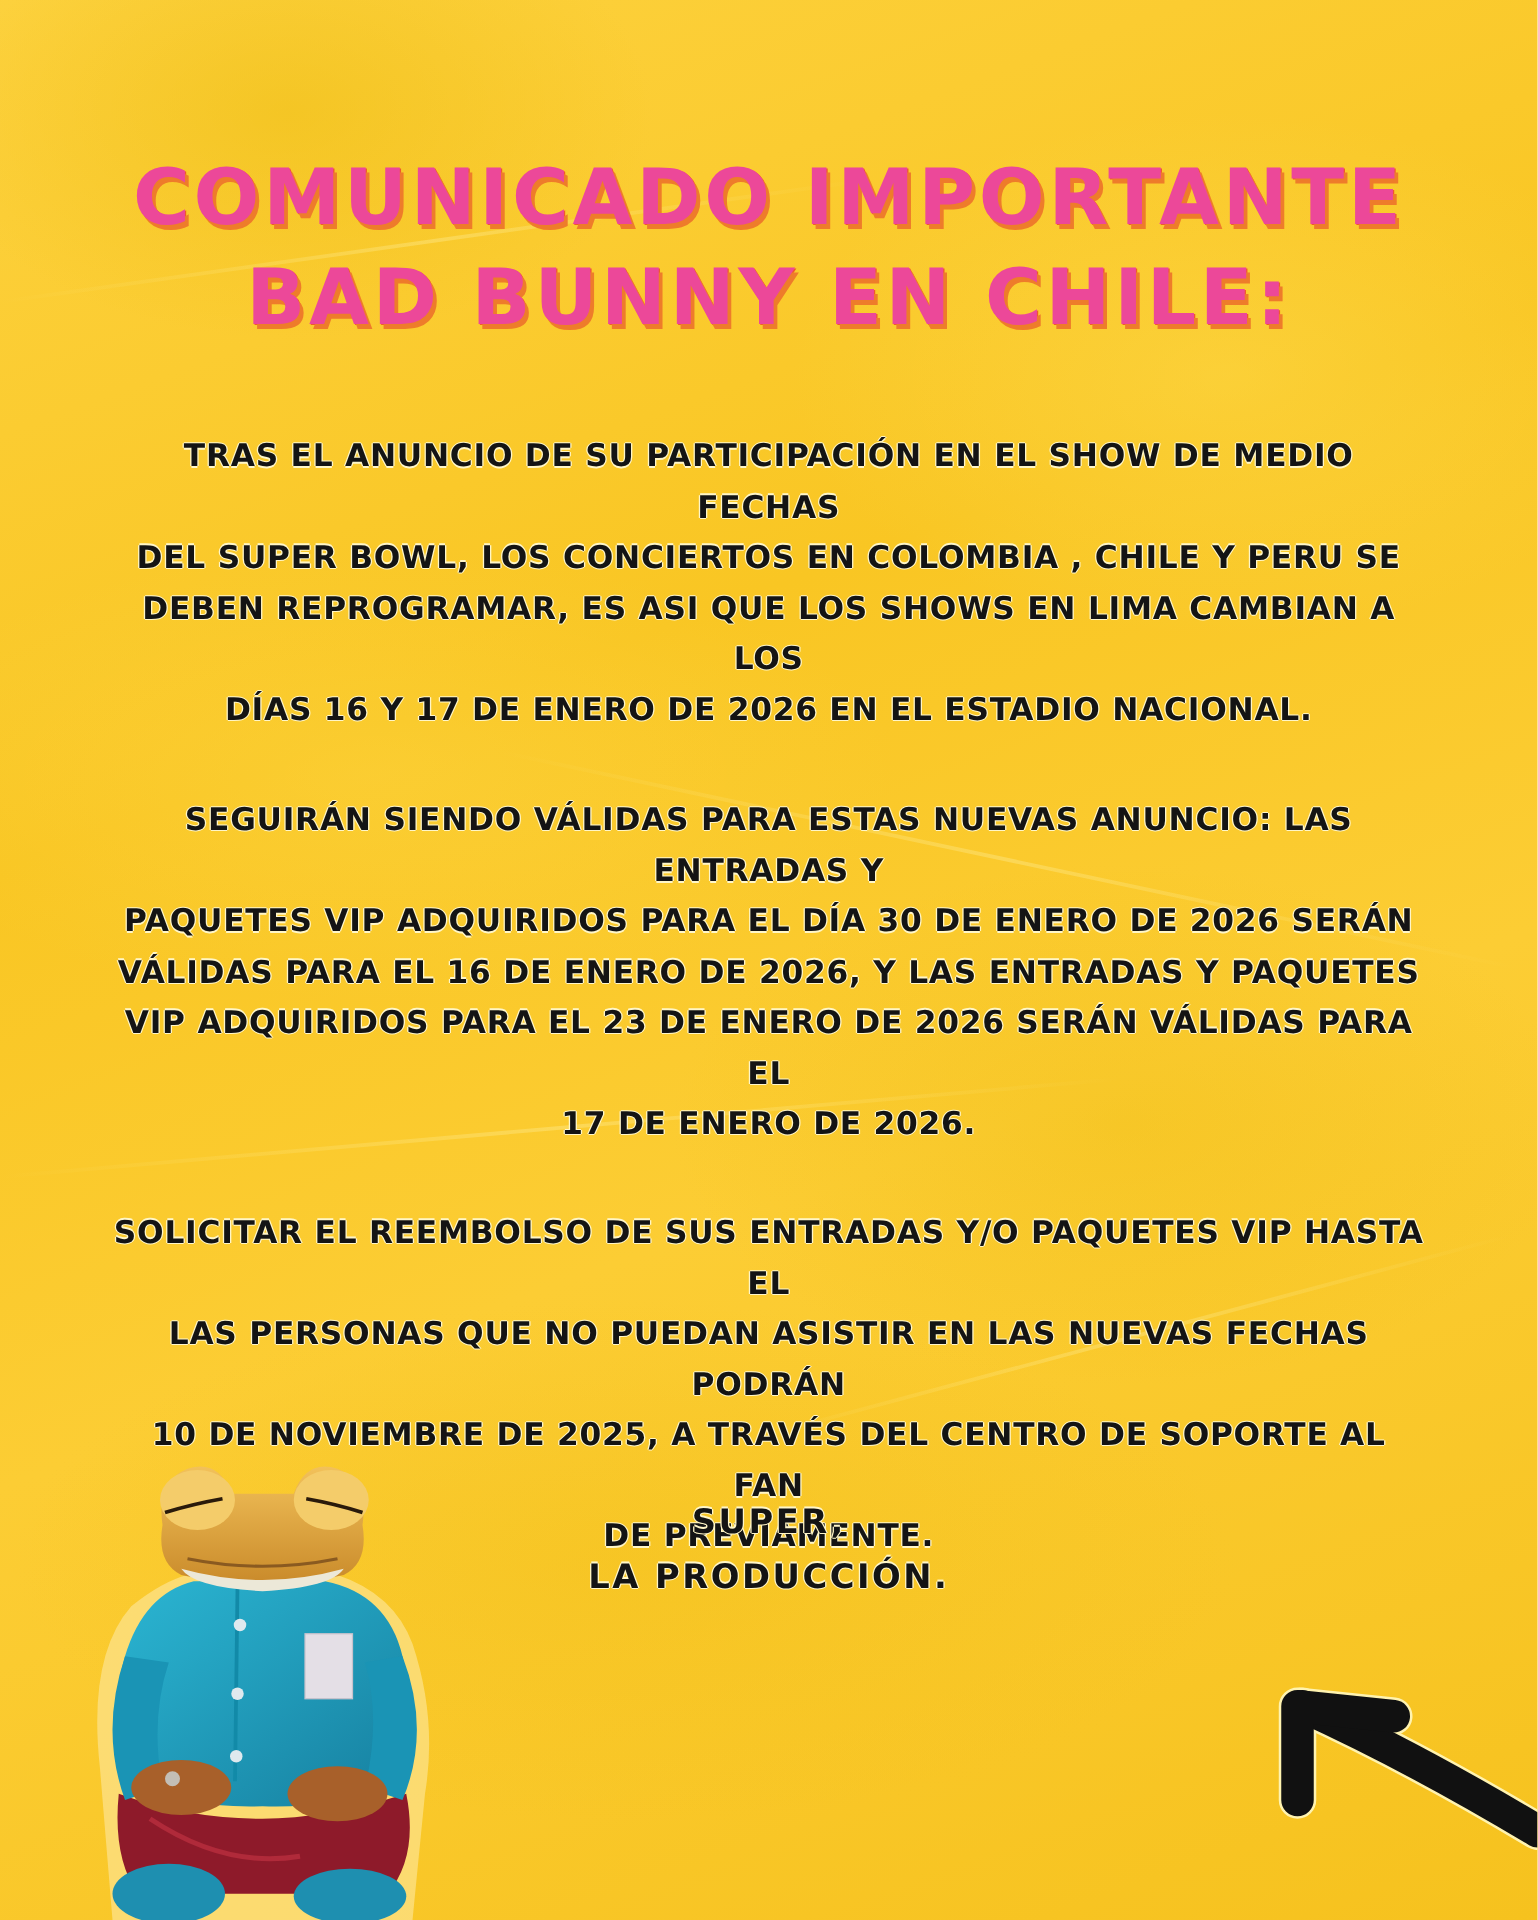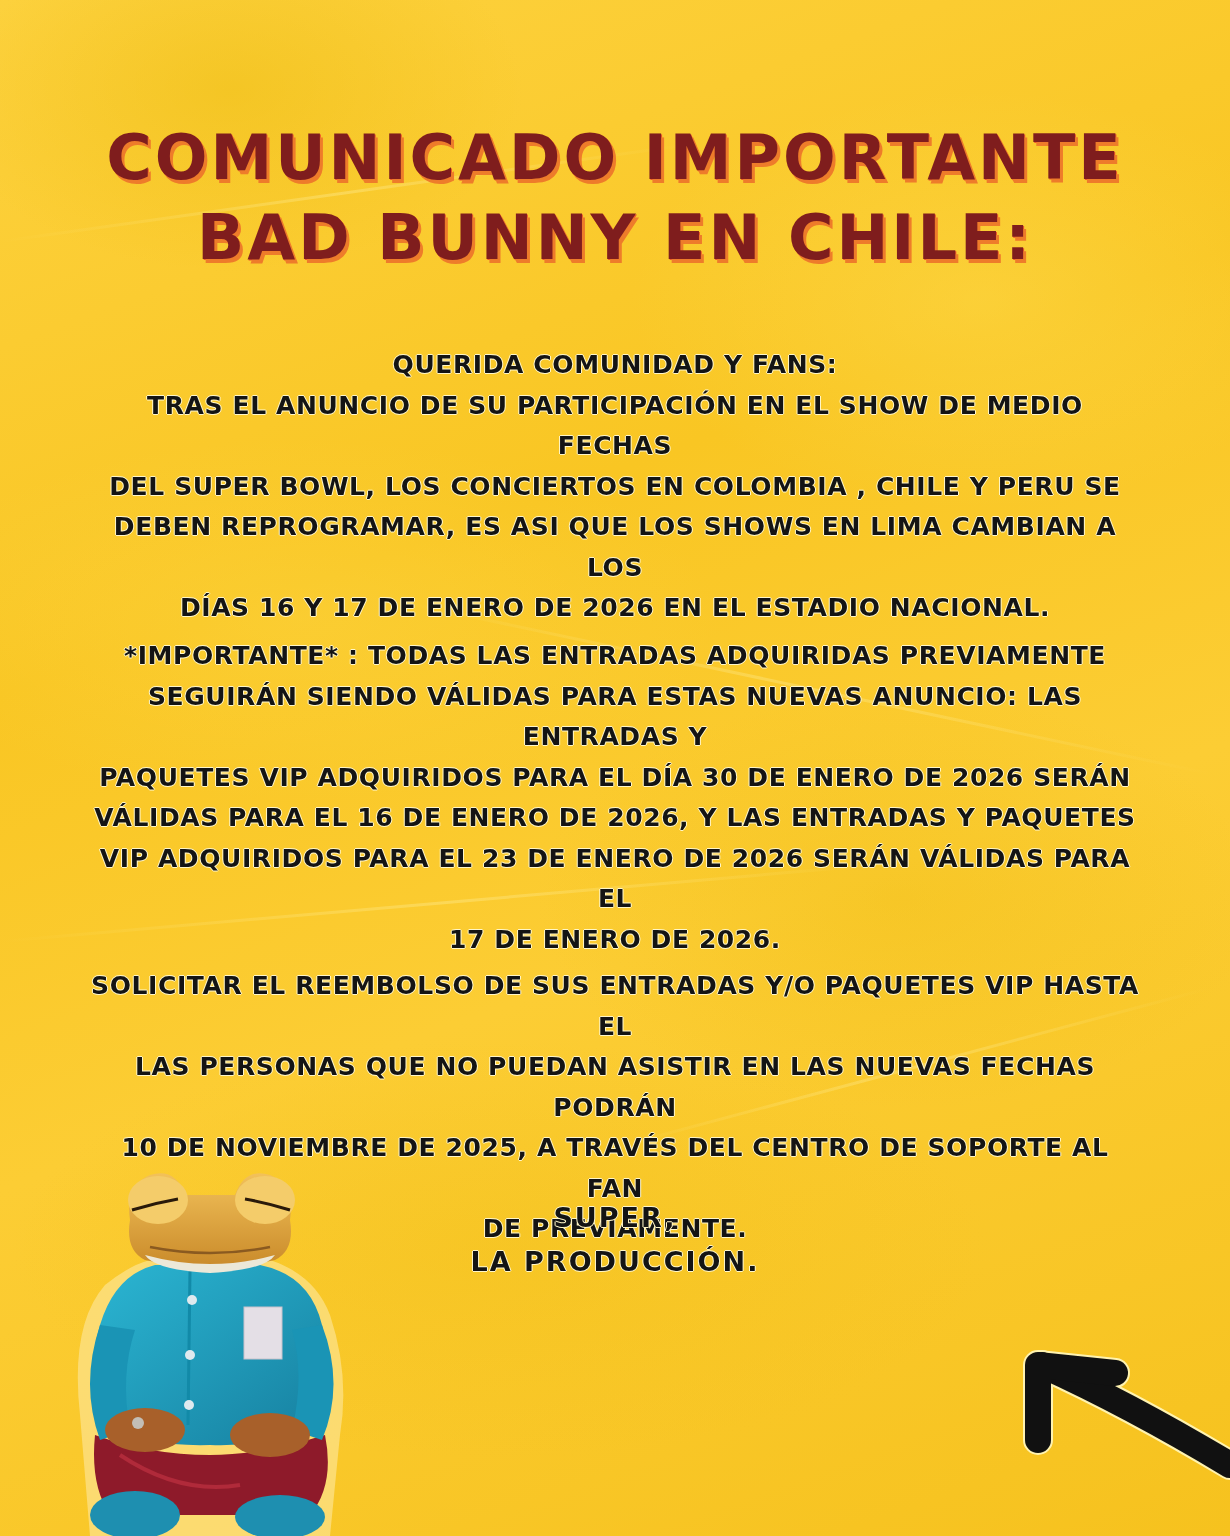--- a/index.html
+++ b/index.html
@@ -31,21 +31,21 @@
       position: absolute;
       left: 0;
       width: 1230px;
       top: 118px;
       text-align: center;
       font-family: "DejaVu Sans", sans-serif;
       font-weight: bold;
       font-size: 62px;
       line-height: 80px;
       letter-spacing: 3px;
-      color: #7f1d1d;
+      color: #ec4899;
       text-shadow: 3px 4px 0 #ee7c2a, 1px 1px 0 #f0582c;
     }
     .title div { margin: 0; }
     .body-text {
       position: absolute;
       left: 90px;
       width: 1050px;
       text-align: center;
       font-family: "DejaVu Sans", sans-serif;
       font-weight: bold;
@@ -84,29 +84,27 @@
 <div class="crease" style="left:400px;top:600px;width:830px;transform:rotate(12deg);"></div>
 <div class="crease" style="left:0;top:940px;width:900px;transform:rotate(-5deg);"></div>
 <div class="crease" style="left:600px;top:1150px;width:630px;transform:rotate(-15deg);"></div>
 
 <div class="title">
   <div>COMUNICADO IMPORTANTE</div>
   <div>BAD BUNNY EN CHILE:</div>
 </div>
 
 <div class="body-text" id="para1">
-  <p>QUERIDA COMUNIDAD Y FANS:</p>
   <p>TRAS EL ANUNCIO DE SU PARTICIPACIÓN EN EL SHOW DE MEDIO FECHAS</p>
   <p>DEL SUPER BOWL, LOS CONCIERTOS EN COLOMBIA , CHILE Y PERU SE</p>
   <p>DEBEN REPROGRAMAR, ES ASI QUE LOS SHOWS EN LIMA CAMBIAN A LOS</p>
   <p>DÍAS 16 Y 17 DE ENERO DE 2026 EN EL ESTADIO NACIONAL.</p>
 </div>
 
 <div class="body-text" id="para2">
-  <p>*IMPORTANTE* : TODAS LAS ENTRADAS ADQUIRIDAS PREVIAMENTE</p>
   <p>SEGUIRÁN SIENDO VÁLIDAS PARA ESTAS NUEVAS ANUNCIO: LAS ENTRADAS Y</p>
   <p>PAQUETES VIP ADQUIRIDOS PARA EL DÍA 30 DE ENERO DE 2026 SERÁN</p>
   <p>VÁLIDAS PARA EL 16 DE ENERO DE 2026, Y LAS ENTRADAS Y PAQUETES</p>
   <p>VIP ADQUIRIDOS PARA EL 23 DE ENERO DE 2026 SERÁN VÁLIDAS PARA EL</p>
   <p>17 DE ENERO DE 2026.</p>
 </div>
 
 <div class="body-text" id="para3">
   <p>SOLICITAR EL REEMBOLSO DE SUS ENTRADAS Y/O PAQUETES VIP HASTA EL</p>
   <p>LAS PERSONAS QUE NO PUEDAN ASISTIR EN LAS NUEVAS FECHAS PODRÁN</p>

